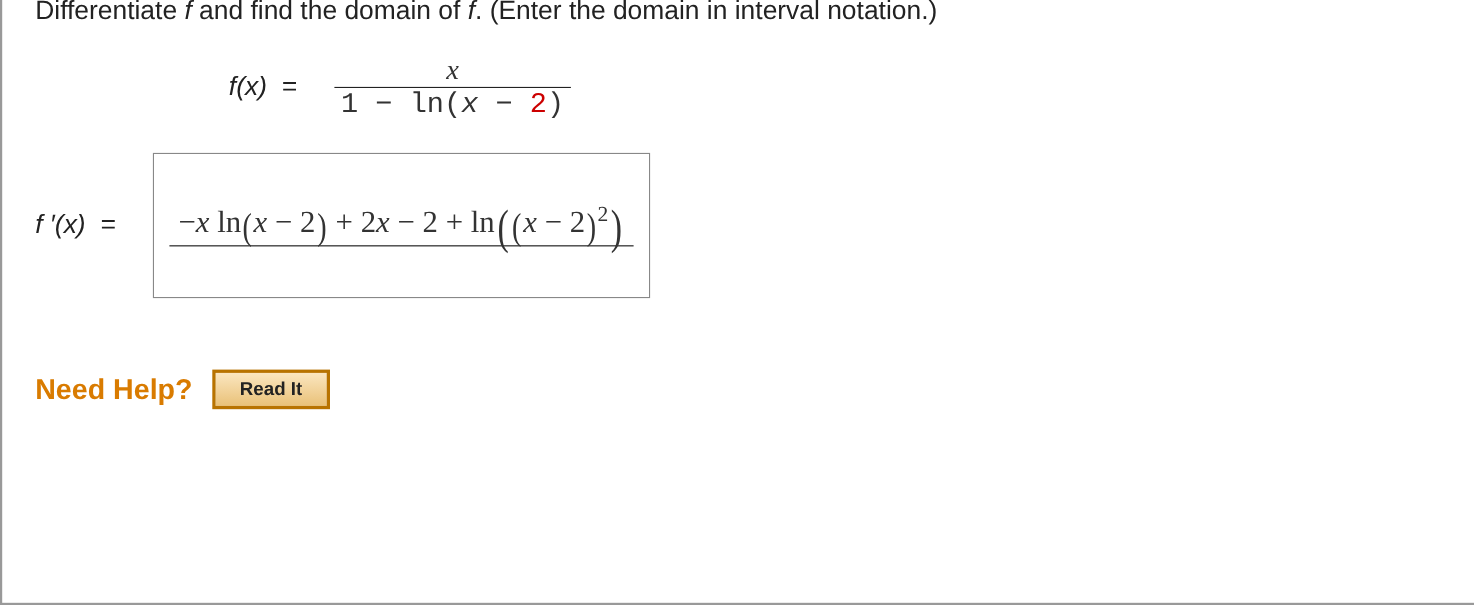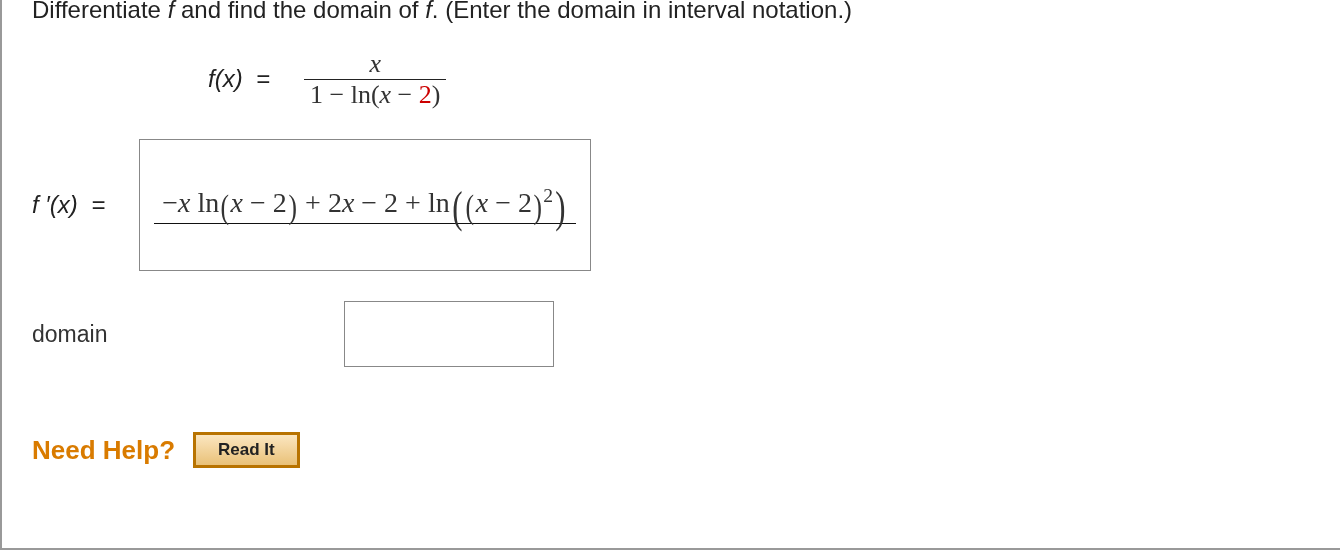--- a/index.html
+++ b/index.html
@@ -60,20 +60,21 @@
     line-height: 1.1;
   }
   .frac .num {
     display: block;
     padding: 0 6px 2px 6px;
     border-bottom: 1.5px solid #222;
   }
   .frac .den {
     display: block;
     padding: 2px 6px 0 6px;
+    font-family: Liberation Mono, monospace;
   }
   .frac .op, .math .op {
     font-style: normal;
   }
   .red2 {
     color: #c00;
     font-style: normal;
   }
   .math {
     font-family: "Times New Roman", Times, serif;
@@ -185,26 +186,19 @@
     </span>
     <span class="answerbox big">
       <span class="bigfrac">
         <span class="bnum">
           −<span class="i">x</span> ln<span class="lparen-med">(</span><span class="i">x</span> − 2<span class="rparen-med">)</span> + 2<span class="i">x</span> − 2 + ln<span class="lparen-big">(</span><span class="lparen-med">(</span><span class="i">x</span> − 2<span class="rparen-med">)</span><span class="sup">2</span><span class="rparen-big">)</span>
         </span>
       </span>
     </span>
   </div>
 
-  <div class="eqrow" style="margin-top:30px;">
-    <div class="label-col">domain</div>
-    <span style="min-width:120px;display:inline-block;"></span>
-    <span class="answerbox small">
-      <span></span>
-    </span>
-  </div>
 
   <div class="help-row">
     <span class="need-help">Need Help?</span>
     <span class="help-btn">Read It</span>
   </div>
 
 </div>
 
 </body></html>

